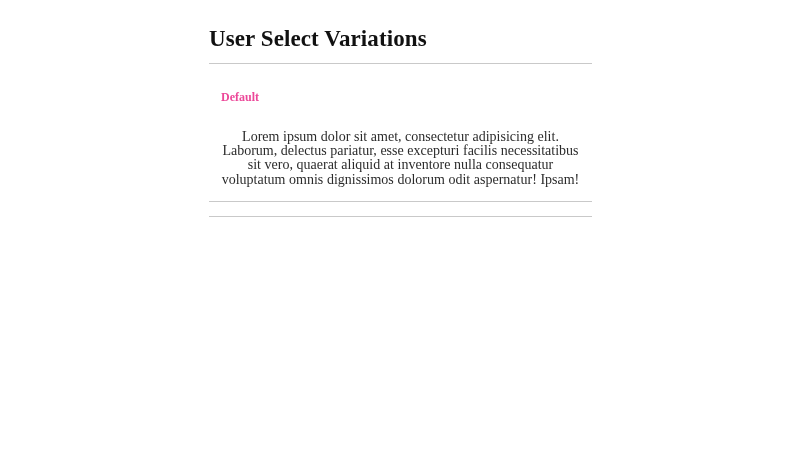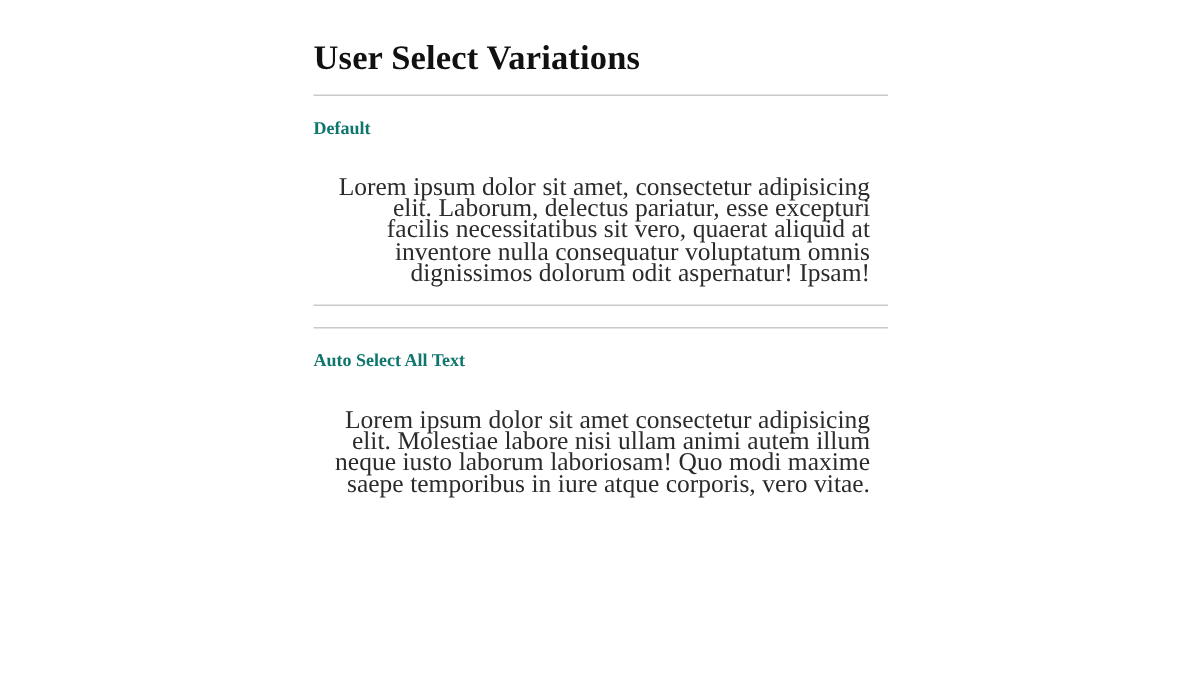--- a/index.html
+++ b/index.html
@@ -54,34 +54,34 @@
 
   .section {
     padding-top: 0;
   }
 
   .section-heading {
     font-family: "Liberation Serif", "DejaVu Serif", serif;
     font-size: 12px;
     font-weight: bold;
     line-height: 14px;
-    color: #0f766e;
-    margin: 0;
+    color: #ec4899;
+    margin: 12px;
     padding-top: 14px;
   }
 
   .section-body {
     font-family: "Liberation Serif", "DejaVu Serif", serif;
-    font-size: 17px;
+    font-size: 14px;
     line-height: 14.2px;
     color: #2b2b2b;
     margin: 12px;
     padding-top: 14px;
     padding-bottom: 0;
-    text-align: right;
+    text-align: center;
     word-spacing: 0.1px;
   }
 
   .section-rule {
     margin-top: 14px;
   }
 
   .sel-default {
     -webkit-user-select: text;
     user-select: text;
@@ -108,19 +108,15 @@
     <div class="section">
       <h2 class="section-heading">Default</h2>
       <p class="section-body sel-default">Lorem ipsum dolor sit amet, consectetur adipisicing elit. Laborum, delectus pariatur, esse excepturi facilis necessitatibus sit vero, quaerat aliquid at inventore nulla consequatur voluptatum omnis dignissimos dolorum odit aspernatur! Ipsam!</p>
       <hr class="rule section-rule">
     </div>
 
     <div class="section">
       <hr class="rule section-rule">
     </div>
 
-    <div class="section">
-      <h2 class="section-heading">Auto Select All Text</h2>
-      <p class="section-body sel-all">Lorem ipsum dolor sit amet consectetur adipisicing elit. Molestiae labore nisi ullam animi autem illum neque iusto laborum laboriosam! Quo modi maxime saepe temporibus in iure atque corporis, vero vitae.</p>
-    </div>
 
   </div>
 </div>
 
 </body></html>

